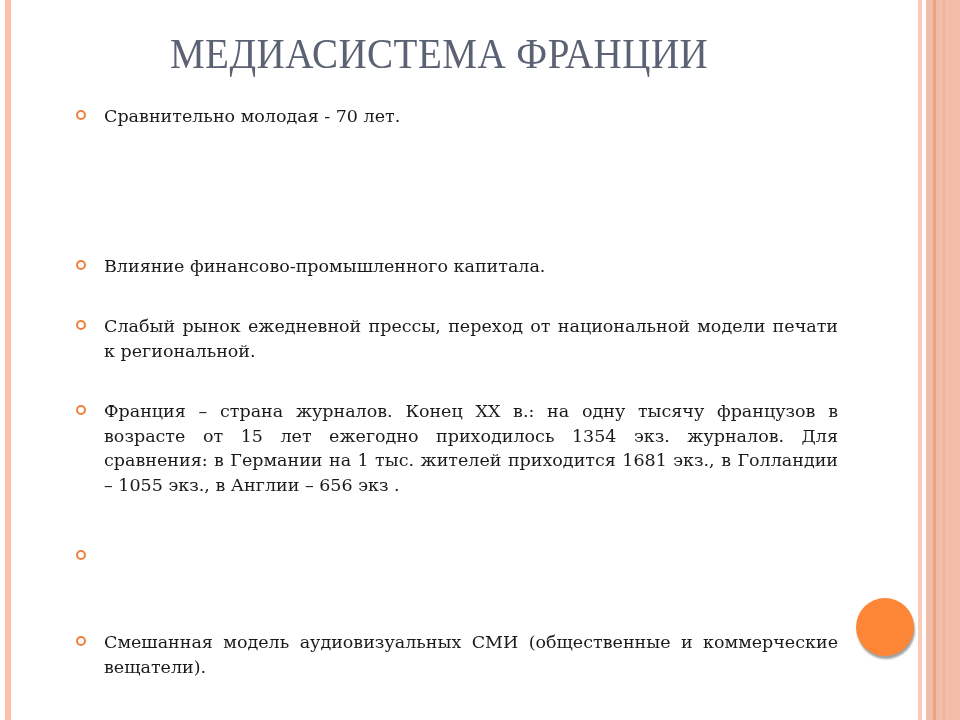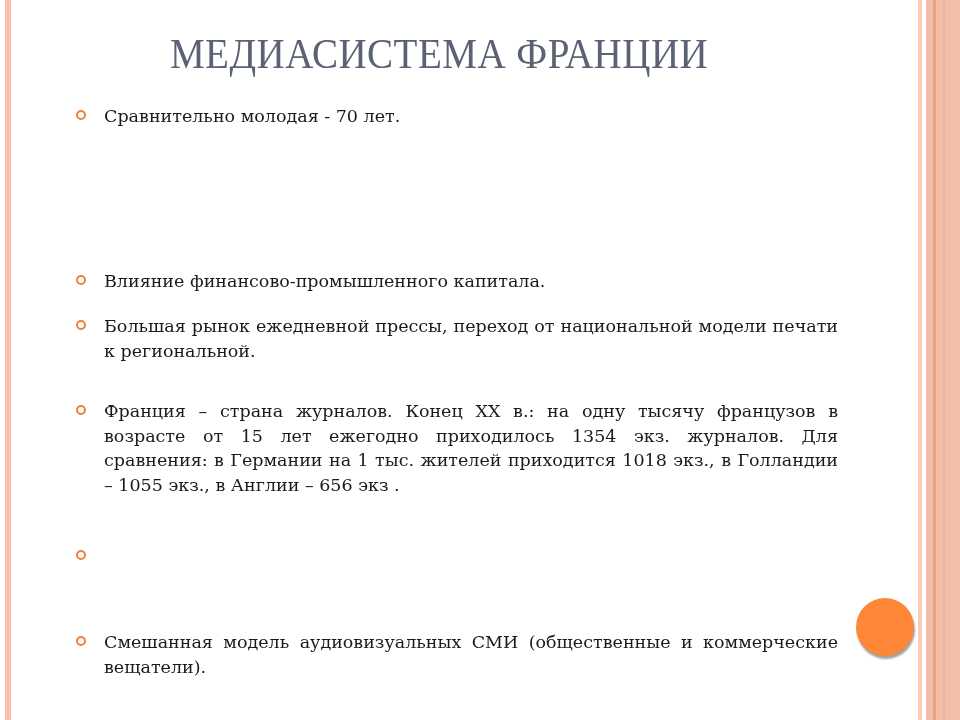--- a/index.html
+++ b/index.html
@@ -52,31 +52,31 @@
 <div class="stripe stripe-right-line1"></div>
 <div class="stripe stripe-right-line2"></div>
 
 <div class="title">МЕДИАСИСТЕМА ФРАНЦИИ</div>
 
 <div class="bullets">
   <div class="bullet" style="top:104px;">
     <span class="bullet-marker"></span>
     <span>Сравнительно молодая - 70 лет.</span>
   </div>
-  <div class="bullet" style="top:254px;margin-top:15px;">
+  <div class="bullet" style="top:254px;">
     <span class="bullet-marker"></span>
     <span>Влияние финансово-промышленного капитала.</span>
   </div>
   <div class="bullet" style="top:314px;">
     <span class="bullet-marker"></span>
-    <span>Большая рынок ежедневной прессы, переход от национальной модели печати к региональной.</span>
+    <span>Слабый рынок ежедневной прессы, переход от национальной модели печати к региональной.</span>
   </div>
   <div class="bullet" style="top:399px;">
     <span class="bullet-marker"></span>
-    <span>Франция – страна журналов. Конец XX в.: на одну тысячу французов в возрасте от 15 лет ежегодно приходилось 1354 экз. журналов. Для сравнения: в Германии на 1 тыс. жителей приходится 1018 экз., в Голландии – 1055 экз., в Англии – 656 экз .</span>
+    <span>Франция – страна журналов. Конец XX в.: на одну тысячу французов в возрасте от 15 лет ежегодно приходилось 1354 экз. журналов. Для сравнения: в Германии на 1 тыс. жителей приходится 1681 экз., в Голландии – 1055 экз., в Англии – 656 экз .</span>
   </div>
   <div class="bullet" style="top:544px;">
     <span class="bullet-marker"></span>
   </div>
   <div class="bullet" style="top:630px;">
     <span class="bullet-marker"></span>
     <span>Смешанная модель аудиовизуальных СМИ (общественные и коммерческие вещатели).</span>
   </div>
 </div>
 

